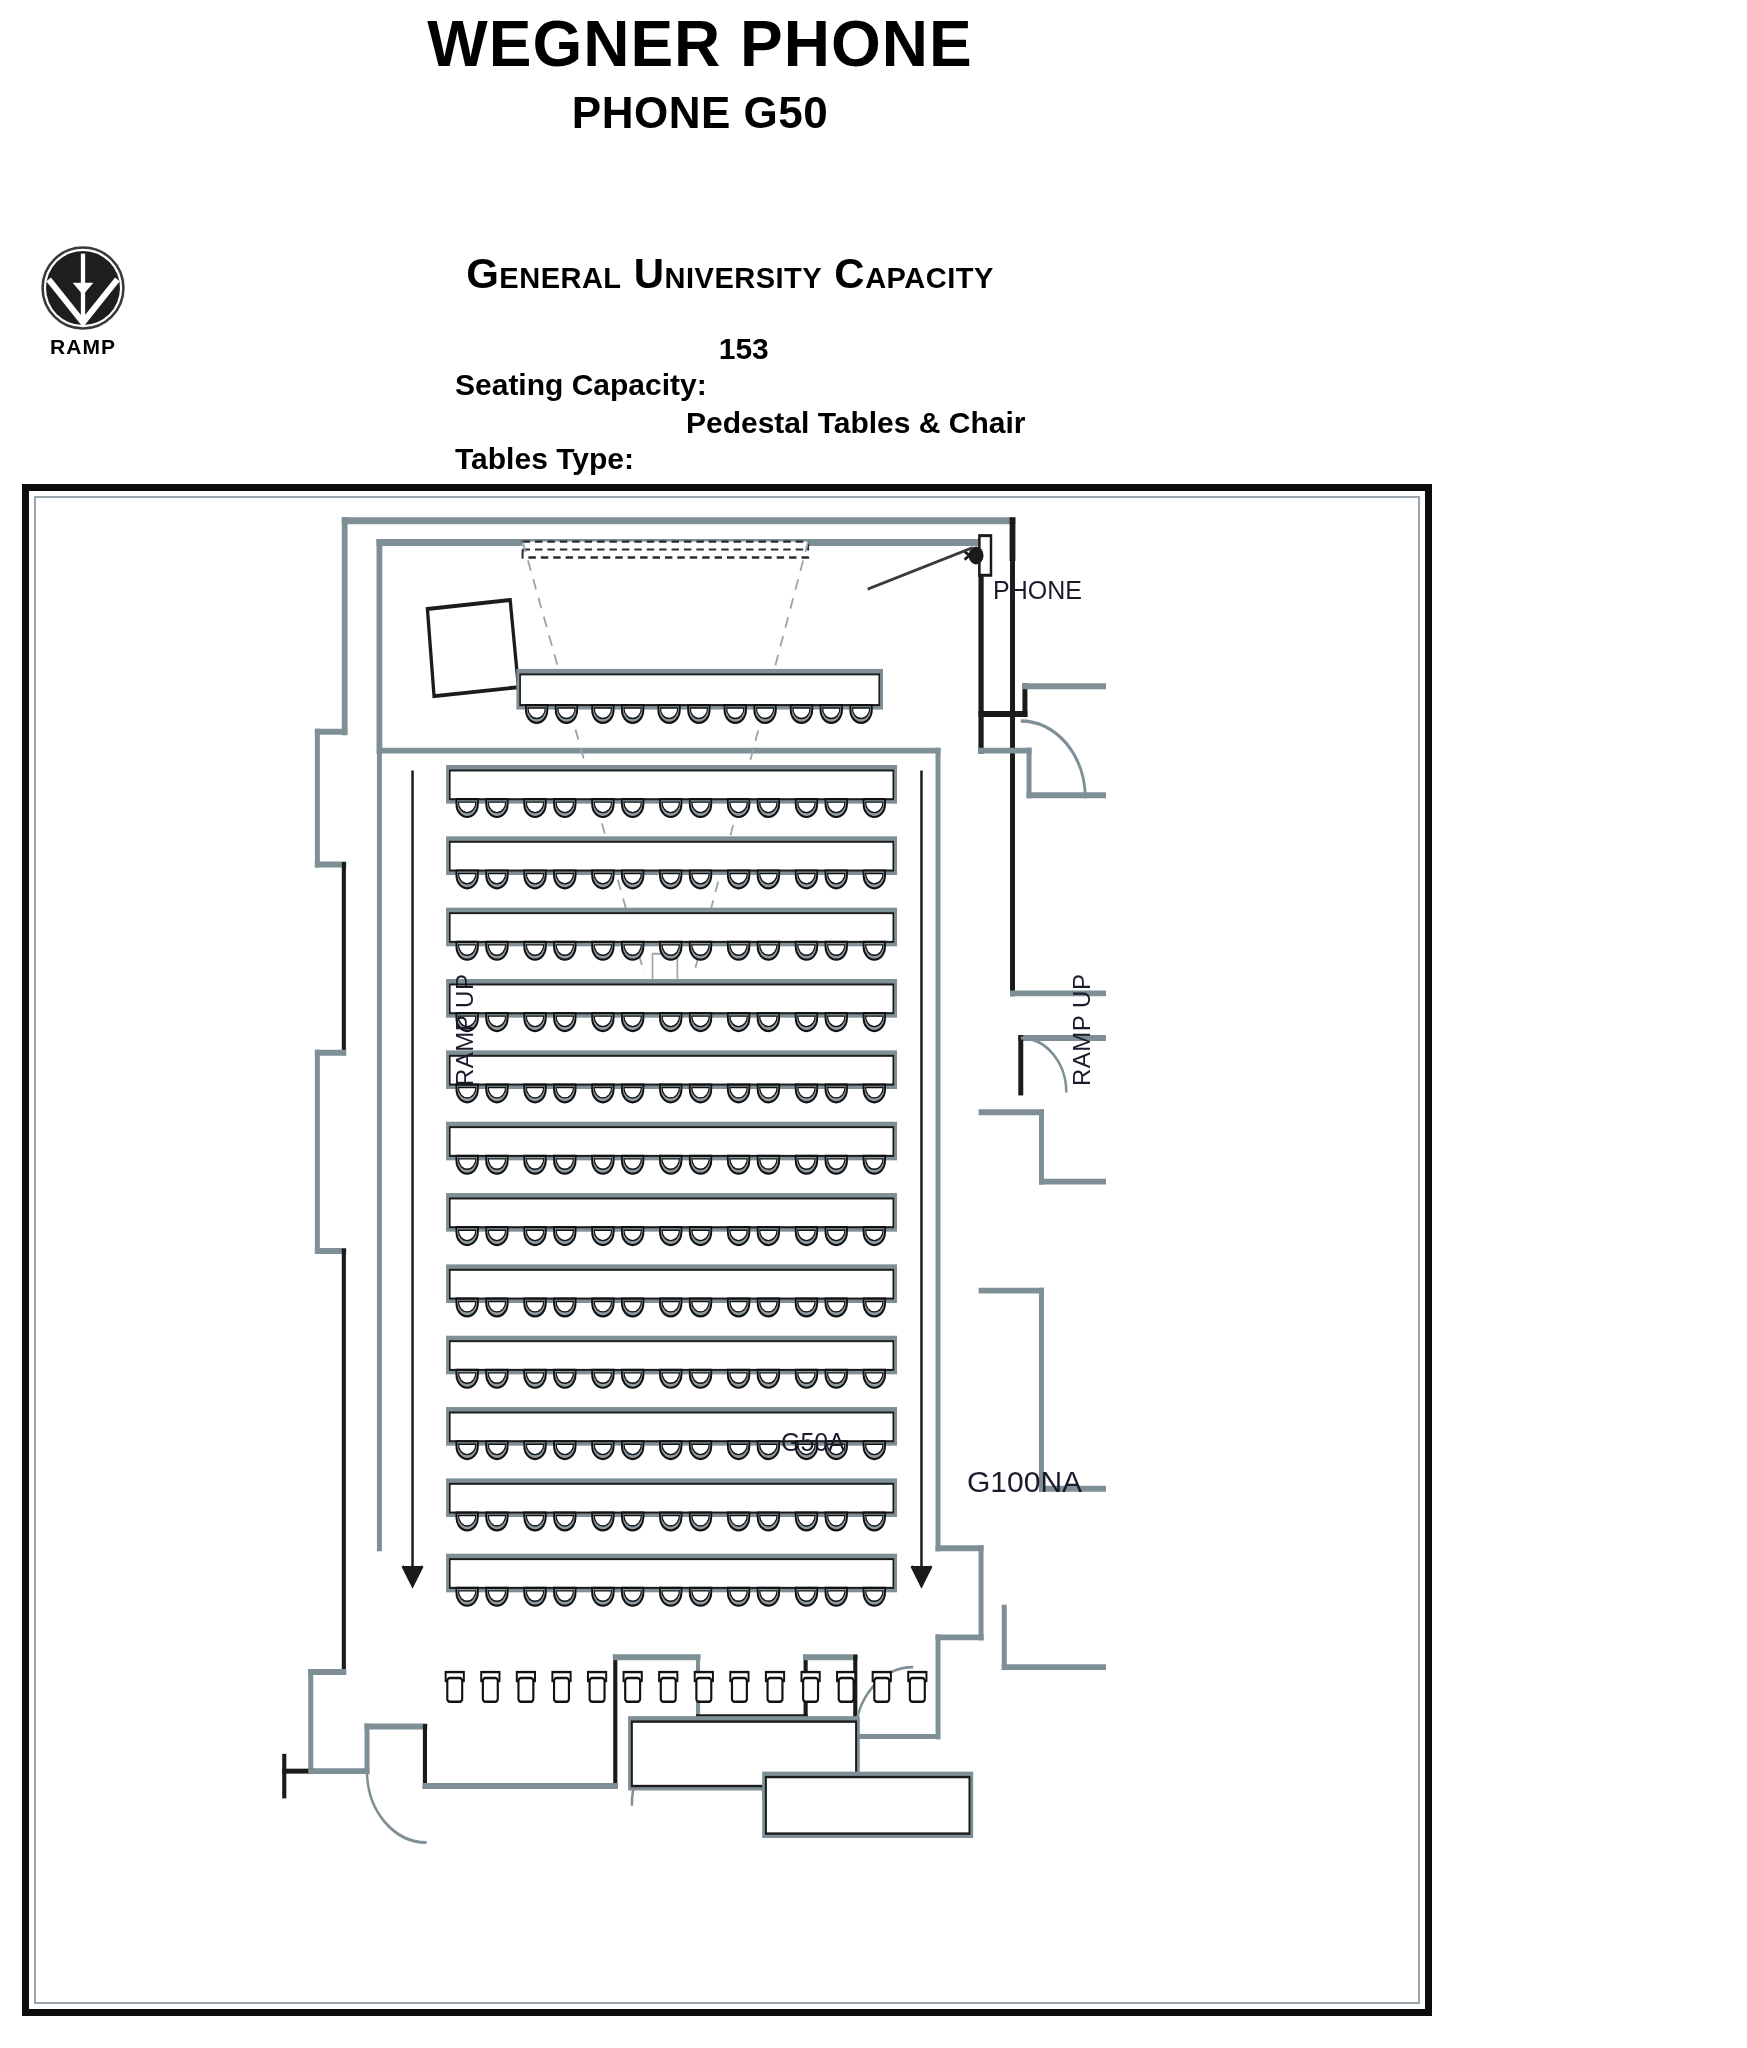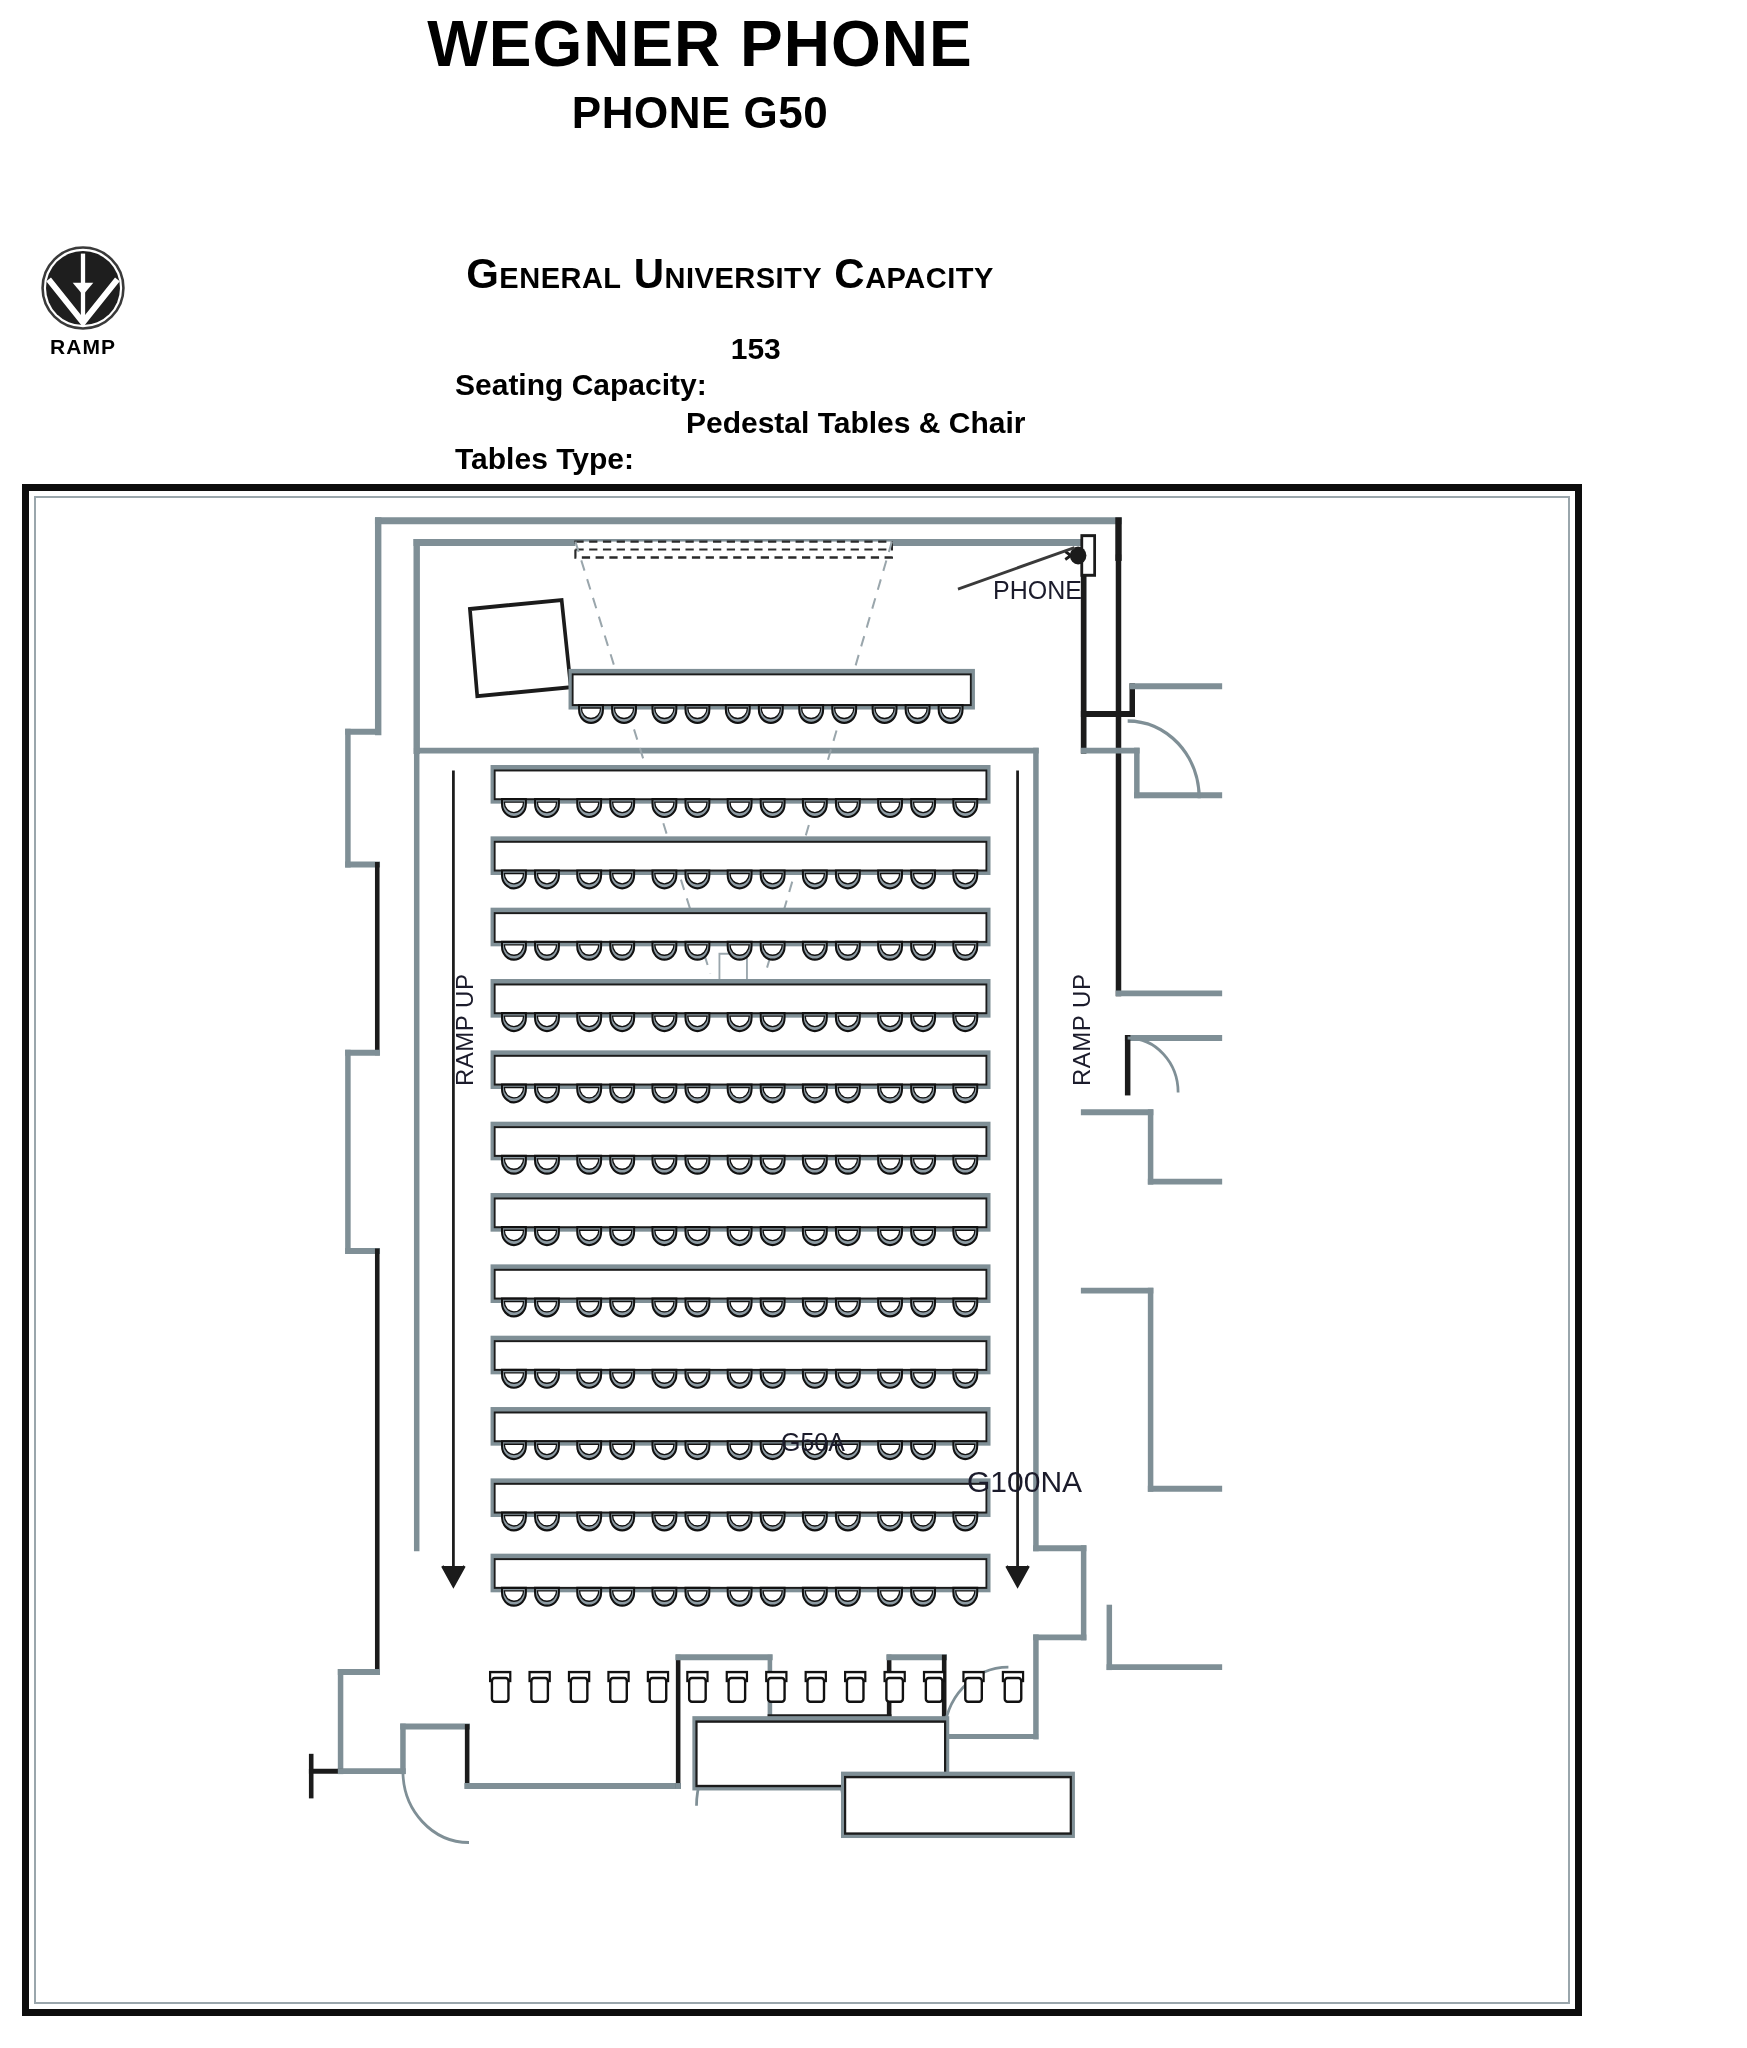--- a/index.html
+++ b/index.html
@@ -43,28 +43,28 @@
 
   #info-lines{position:absolute;left:0px;top:330px;width:1400px;}
   .info-row{
     display:flex;
     font-size:30px;font-weight:bold;
     line-height:1.28;
     padding-left:455px;
   }
   .info-label{width:0;white-space:nowrap;margin-top:36px;}
   .info-row.cap .info-label{width:auto;}
-  .info-row.cap .info-value{margin-left:24px;}
+  .info-row.cap .info-value{margin-left:12px;}
   .info-row.typ .info-label{width:auto;}
   .info-row.typ .info-value{margin-left:52px;}
 
   
   #plan-frame{
     position:absolute;left:22px;top:484px;
-    width:1560px;height:1532px;
+    width:1410px;height:1532px;
     border:7px solid #0d0d0d;
     box-sizing:border-box;
     background:#fff;
   }
   #plan-inner{
     position:absolute;left:5px;top:5px;right:5px;bottom:5px;
     border:2px solid #9aa6ac;
     box-sizing:border-box;
   }
 

